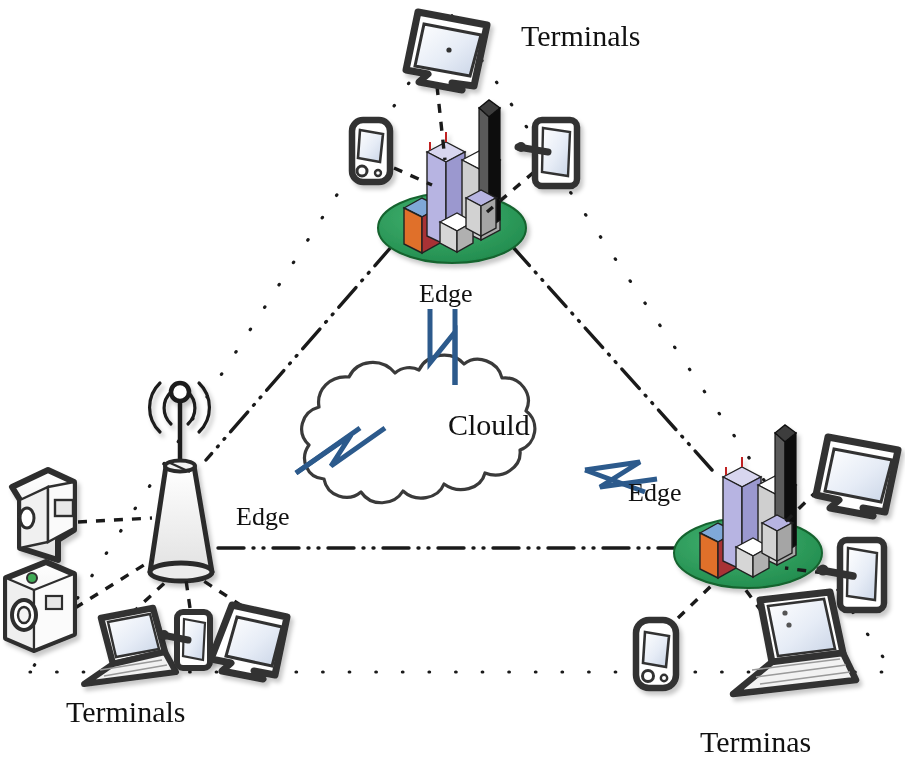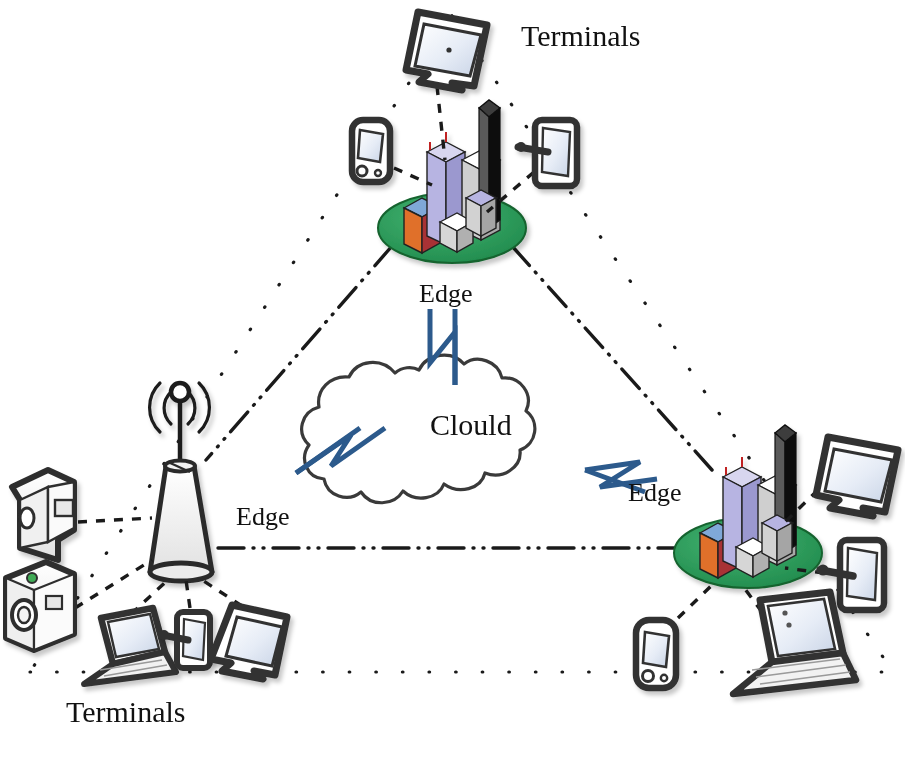--- a/index.html
+++ b/index.html
@@ -292,22 +292,23 @@
     <circle cx="648" cy="676" r="5.5" fill="#fff" stroke="#333" stroke-width="3"></circle>
     <circle cx="664" cy="678" r="3.2" fill="#fff" stroke="#333" stroke-width="2.4"></circle>
   </g>
 
 </svg>
 
   <div class="lbl lbl-big" style="left:521px; top:21px;">Terminals</div>
 
   <div class="lbl lbl-mid" style="left:419px; top:281px;">Edge</div>
 
-  <div class="lbl lbl-big" style="left:430px; top:410px;text-align:center;">Clould</div>
+  <div class="lbl lbl-big" style="left:448px; top:410px;text-align:center;">Clould</div>
 
   <div class="lbl lbl-mid" style="left:236px; top:504px;">Edge</div>
 
   <div class="lbl lbl-mid" style="left:628px; top:480px;">Edge</div>
 
   <div class="lbl lbl-big" style="left:66px; top:697px;">Terminals</div>
 
+  <div class="lbl lbl-big" style="left:700px; top:727px;">Terminas</div>
 
 </div>
 
 </body></html>

